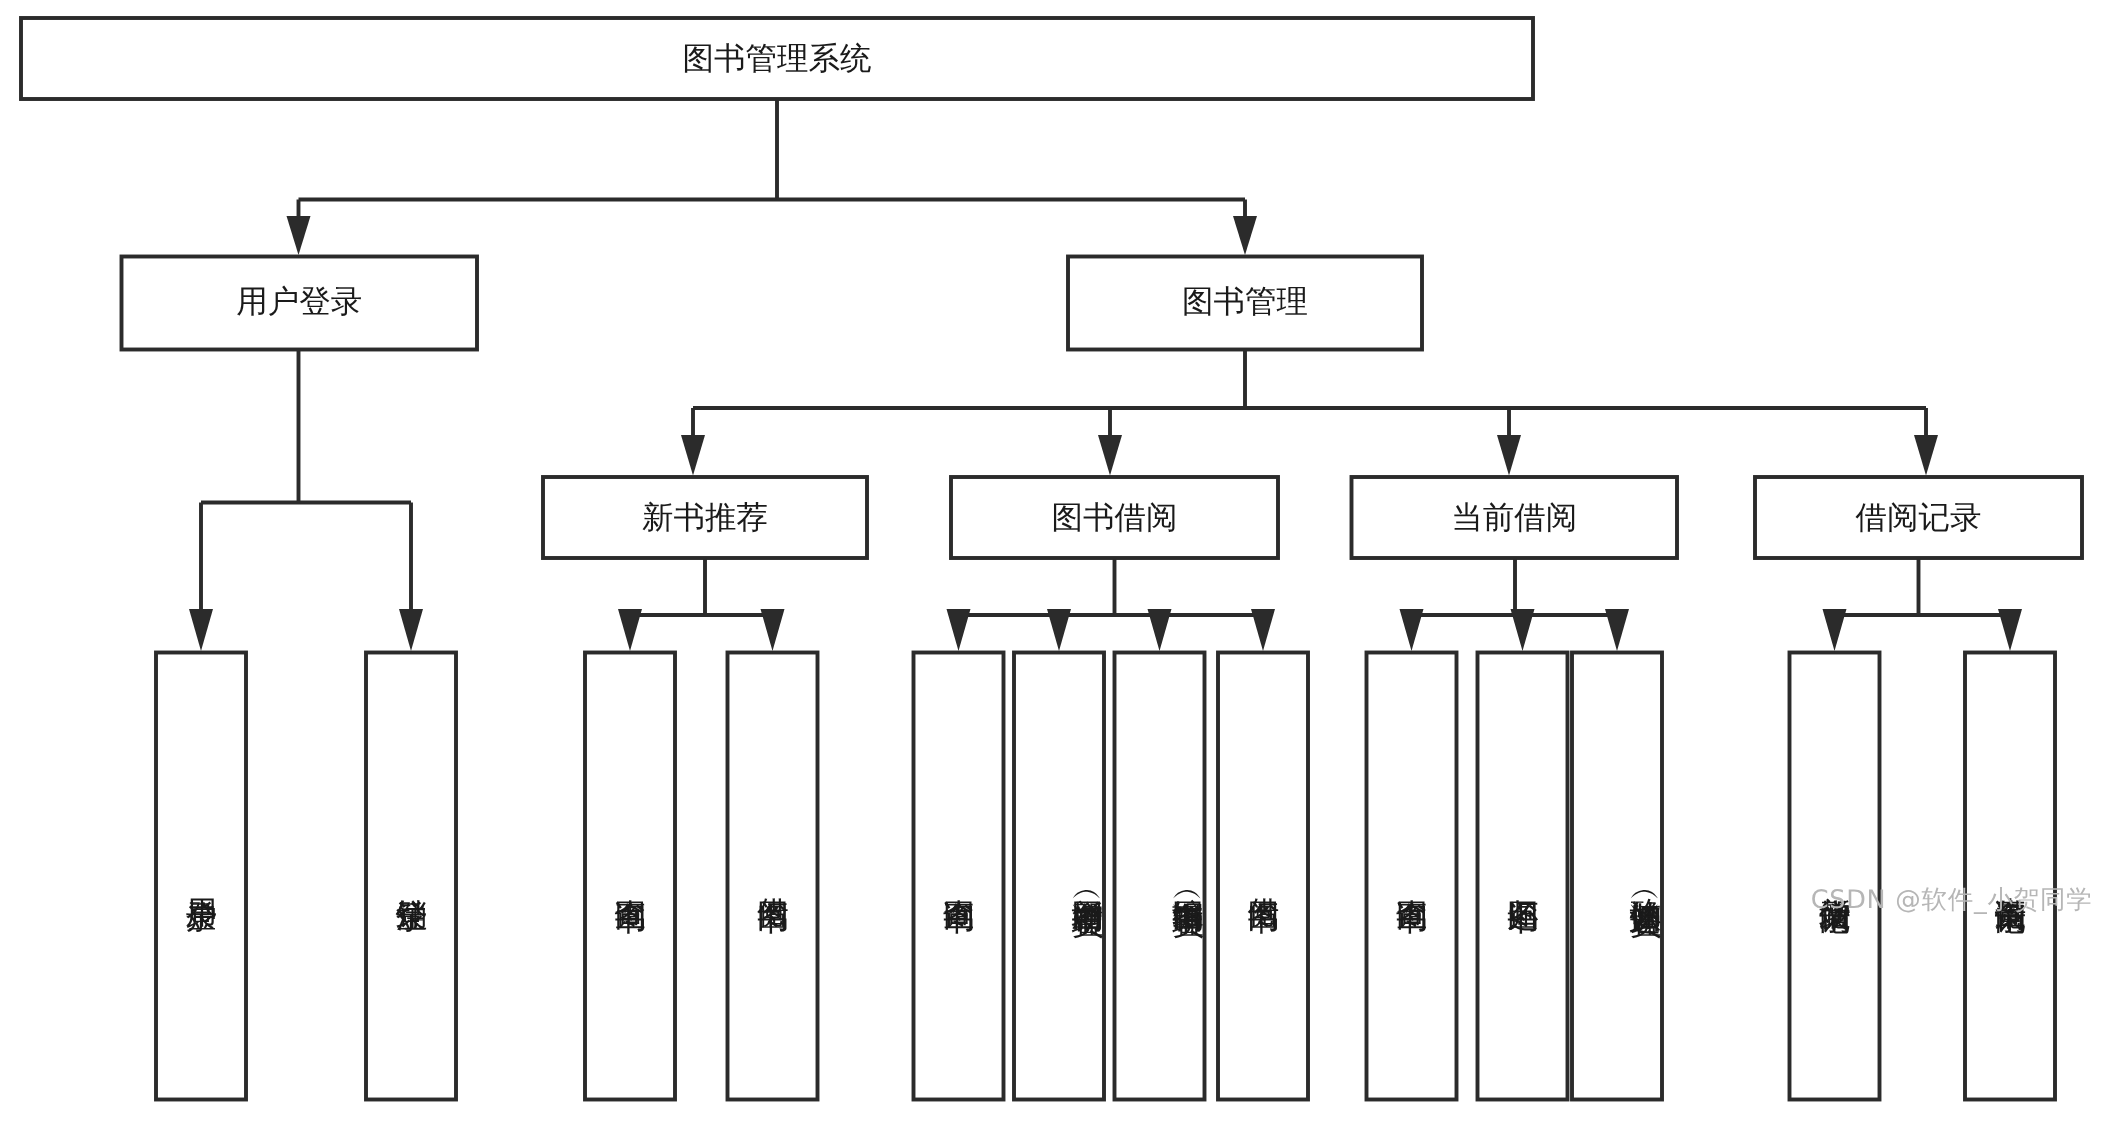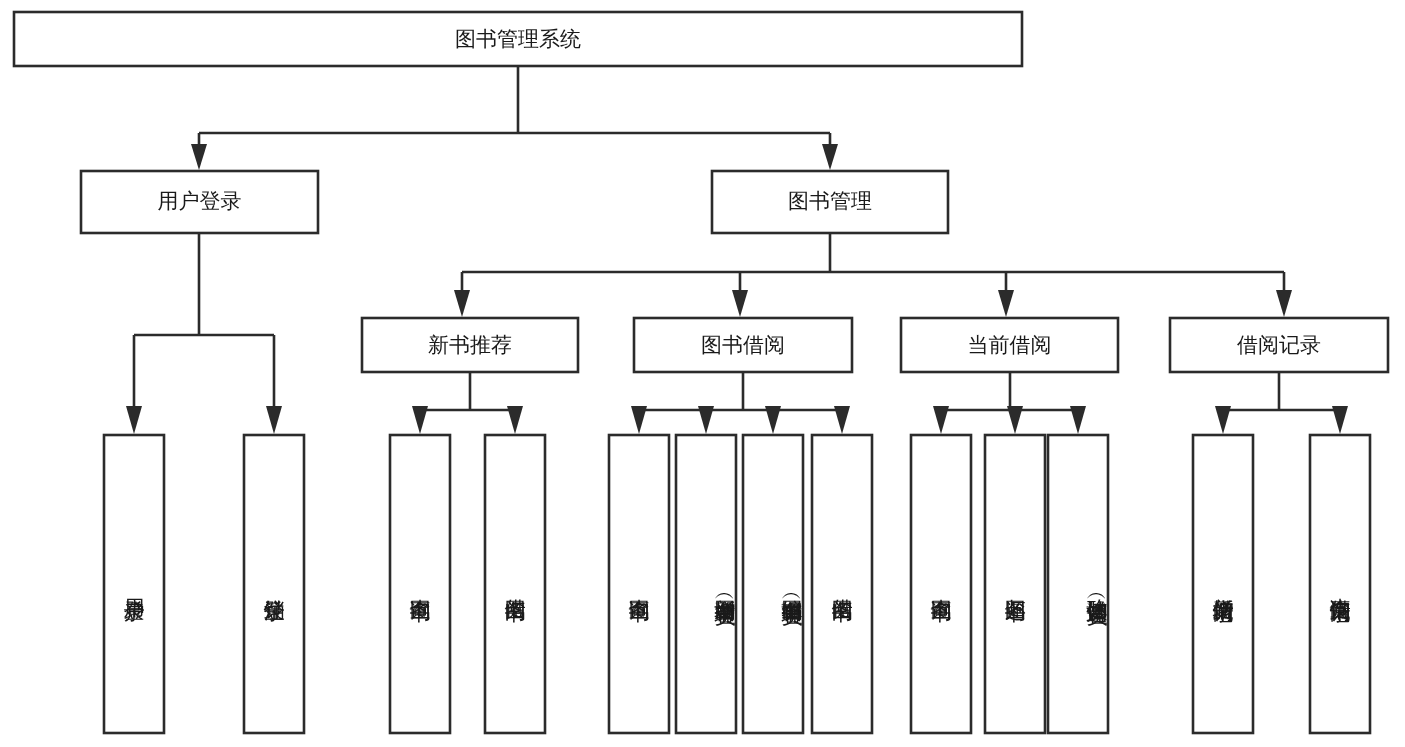--- a/index.html
+++ b/index.html
@@ -223,14 +223,15 @@
   <div class="vlabel" style="left:609px;  top:435px; width:60px; height:298px;">查询图书</div>
   <div class="vlabel" style="left:676px;  top:441px; width:60px; height:290px; align-items:flex-start;">新增图书（管理员）</div>
   <div class="vlabel" style="left:743px;  top:441px; width:60px; height:290px; align-items:flex-start;">编辑图书（管理员）</div>
   <div class="vlabel" style="left:812px;  top:435px; width:60px; height:298px;">借阅图书</div>
   <div class="vlabel" style="left:911px;  top:435px; width:60px; height:298px;">查询图书</div>
   <div class="vlabel" style="left:985px;  top:435px; width:60px; height:298px;">归还图书</div>
   <div class="vlabel" style="left:1048px; top:441px; width:60px; height:290px; align-items:flex-start;">确认归还（管理员）</div>
   <div class="vlabel" style="left:1193px; top:435px; width:60px; height:298px;">新增借阅记录</div>
   <div class="vlabel" style="left:1310px; top:435px; width:60px; height:298px;">查询借阅记录</div>
 
+  <div class="watermark">CSDN @软件_小贺同学</div>
 
 </div>
 
 </body></html>

